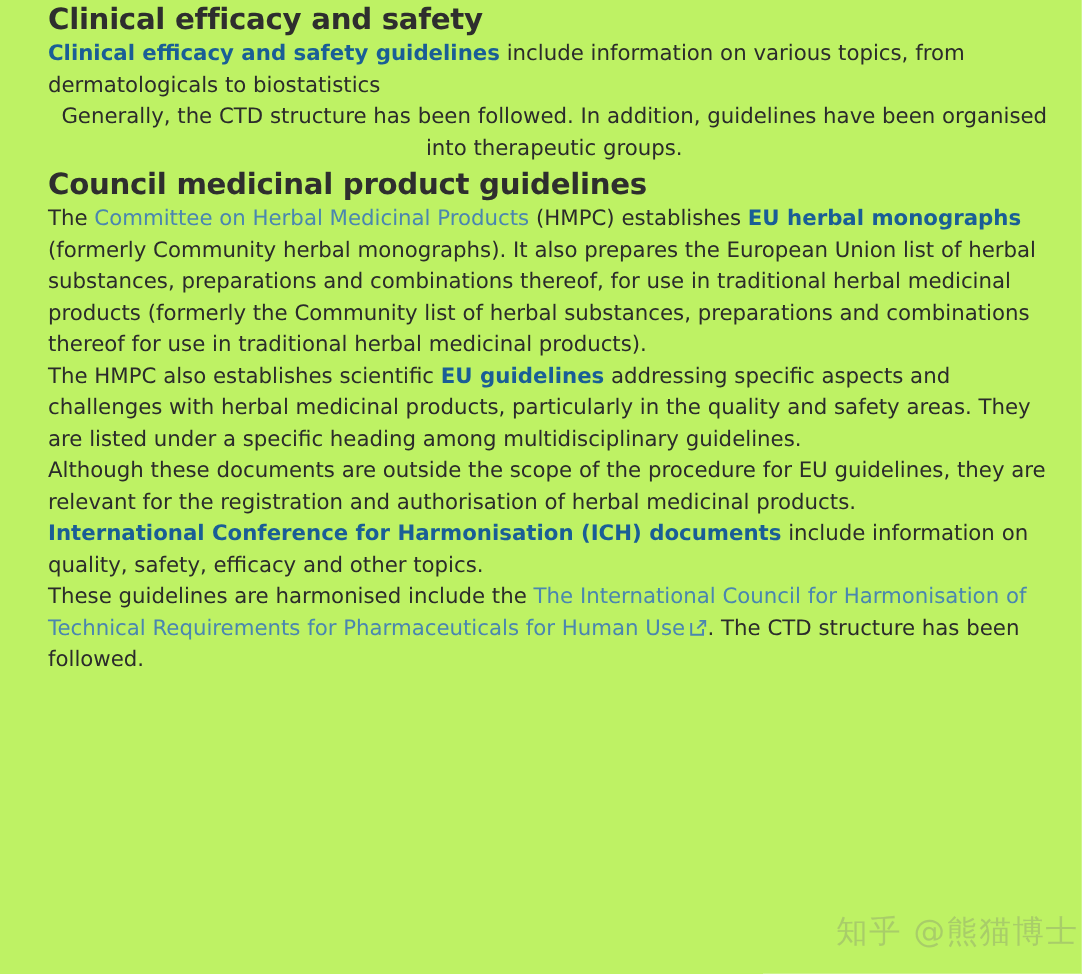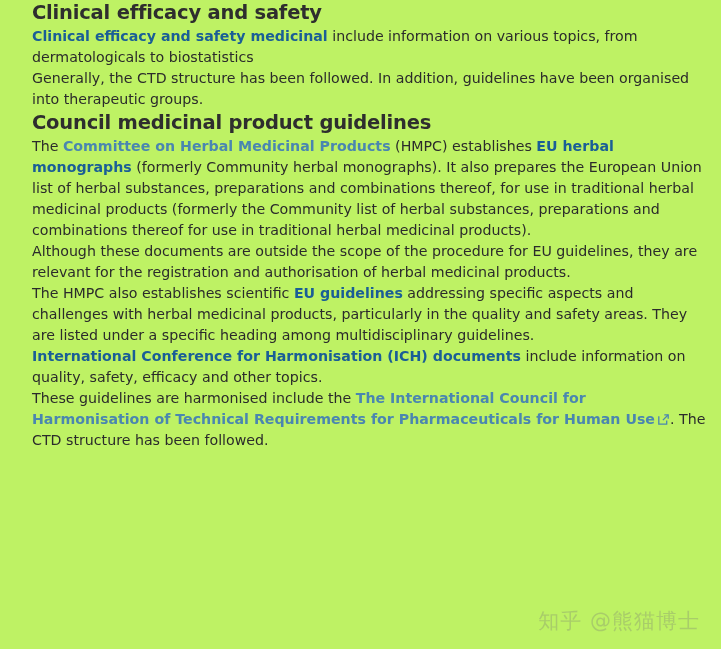--- a/index.html
+++ b/index.html
@@ -46,78 +46,78 @@
     font-size: 14.2px;
     line-height: 21px;
     color: #2b2b2b;
     margin: 0;
     padding: 0;
     max-width: 678px;
     word-spacing: 0px;
   }
 
   .gap-1 { margin-top: 18px; }
-  .gap-2 { margin-top: 19px; }
+  .gap-2 { margin-top: 19px; text-align: center; }
   .gap-3 { margin-top: 20px; }
   .gap-4 { margin-top: 17px; }
 
   
   a.link-strong {
     color: #1a5e96;
     font-weight: bold;
     text-decoration: none;
   }
   a.link-soft {
     color: #4a86b0;
-    font-weight: bold;
+    font-weight: normal;
     text-decoration: none;
   }
 
   .ext-icon {
     display: inline-block;
     vertical-align: -1px;
     margin-left: 3px;
     margin-right: 1px;
     width: 11px;
     height: 11px;
   }
   .ext-icon svg { display: block; }
 
   
   .watermark {
     position: absolute;
-    right: 21px;
+    right: 2px;
     bottom: 14px;
     font-family: "DejaVu Sans", "Liberation Sans", sans-serif;
     font-size: 21px;
     color: rgba(120, 120, 120, 0.30);
     letter-spacing: 1px;
     white-space: nowrap;
     pointer-events: none;
     user-select: none;
   }
 </style>
 </head>
 <body>
 
 <div class="page">
 
   <h2 class="section-heading h-clinical">Clinical efficacy and safety</h2>
 
-  <p class="body-text gap-1"><a href="#" class="link-strong">Clinical efficacy and safety medicinal</a><span> include information on various topics, from dermatologicals to biostatistics</span></p>
+  <p class="body-text gap-1"><a href="#" class="link-strong">Clinical efficacy and safety guidelines</a><span> include information on various topics, from dermatologicals to biostatistics</span></p>
 
   <p class="body-text gap-2">Generally, the CTD structure has been followed. In addition, guidelines have been organised into therapeutic groups.</p>
 
   <h2 class="section-heading h-herbal">Council medicinal product guidelines</h2>
 
   <p class="body-text gap-1"><span>The </span><a href="#" class="link-soft">Committee on Herbal Medicinal Products</a><span> (HMPC) establishes </span><a href="#" class="link-strong">EU herbal monographs</a><span> (formerly Community herbal monographs). It also prepares the European Union list of herbal substances, preparations and combinations thereof, for use in traditional herbal medicinal products (formerly the Community list of herbal substances, preparations and combinations thereof for use in traditional herbal medicinal products).</span></p>
 
+  <p class="body-text gap-3"><span>The HMPC also establishes scientific </span><a href="#" class="link-strong">EU guidelines</a><span> addressing specific aspects and challenges with herbal medicinal products, particularly in the quality and safety areas. They are listed under a specific heading among multidisciplinary guidelines.</span></p>
+
   <p class="body-text gap-3">Although these documents are outside the scope of the procedure for EU guidelines, they are relevant for the registration and authorisation of herbal medicinal products.</p>
-
-  <p class="body-text gap-3"><span>The HMPC also establishes scientific </span><a href="#" class="link-strong">EU guidelines</a><span> addressing specific aspects and challenges with herbal medicinal products, particularly in the quality and safety areas. They are listed under a specific heading among multidisciplinary guidelines.</span></p>
 
 
   <p class="body-text gap-4"><a href="#" class="link-strong">International Conference for Harmonisation (ICH) documents</a><span> include information on quality, safety, efficacy and other topics.</span></p>
 
   <p class="body-text gap-3"><span>These guidelines are harmonised include the </span><a href="#" class="link-soft">The International Council for Harmonisation of Technical Requirements for Pharmaceuticals for Human Use</a><span class="ext-icon"><svg width="11" height="11" viewBox="0 0 11 11" xmlns="http://www.w3.org/2000/svg">
           <path d="M0.8 2.3 L0.8 10.2 L8.7 10.2 L8.7 6.4" fill="none" stroke="#4a86b0" stroke-width="1.3"></path>
           <path d="M4.9 6.1 L10.0 1.0" fill="none" stroke="#4a86b0" stroke-width="1.3"></path>
           <path d="M6.3 0.9 L10.2 0.9 L10.2 4.8" fill="none" stroke="#4a86b0" stroke-width="1.3"></path>
         </svg></span><span>. The CTD structure has been followed.</span></p>
 

